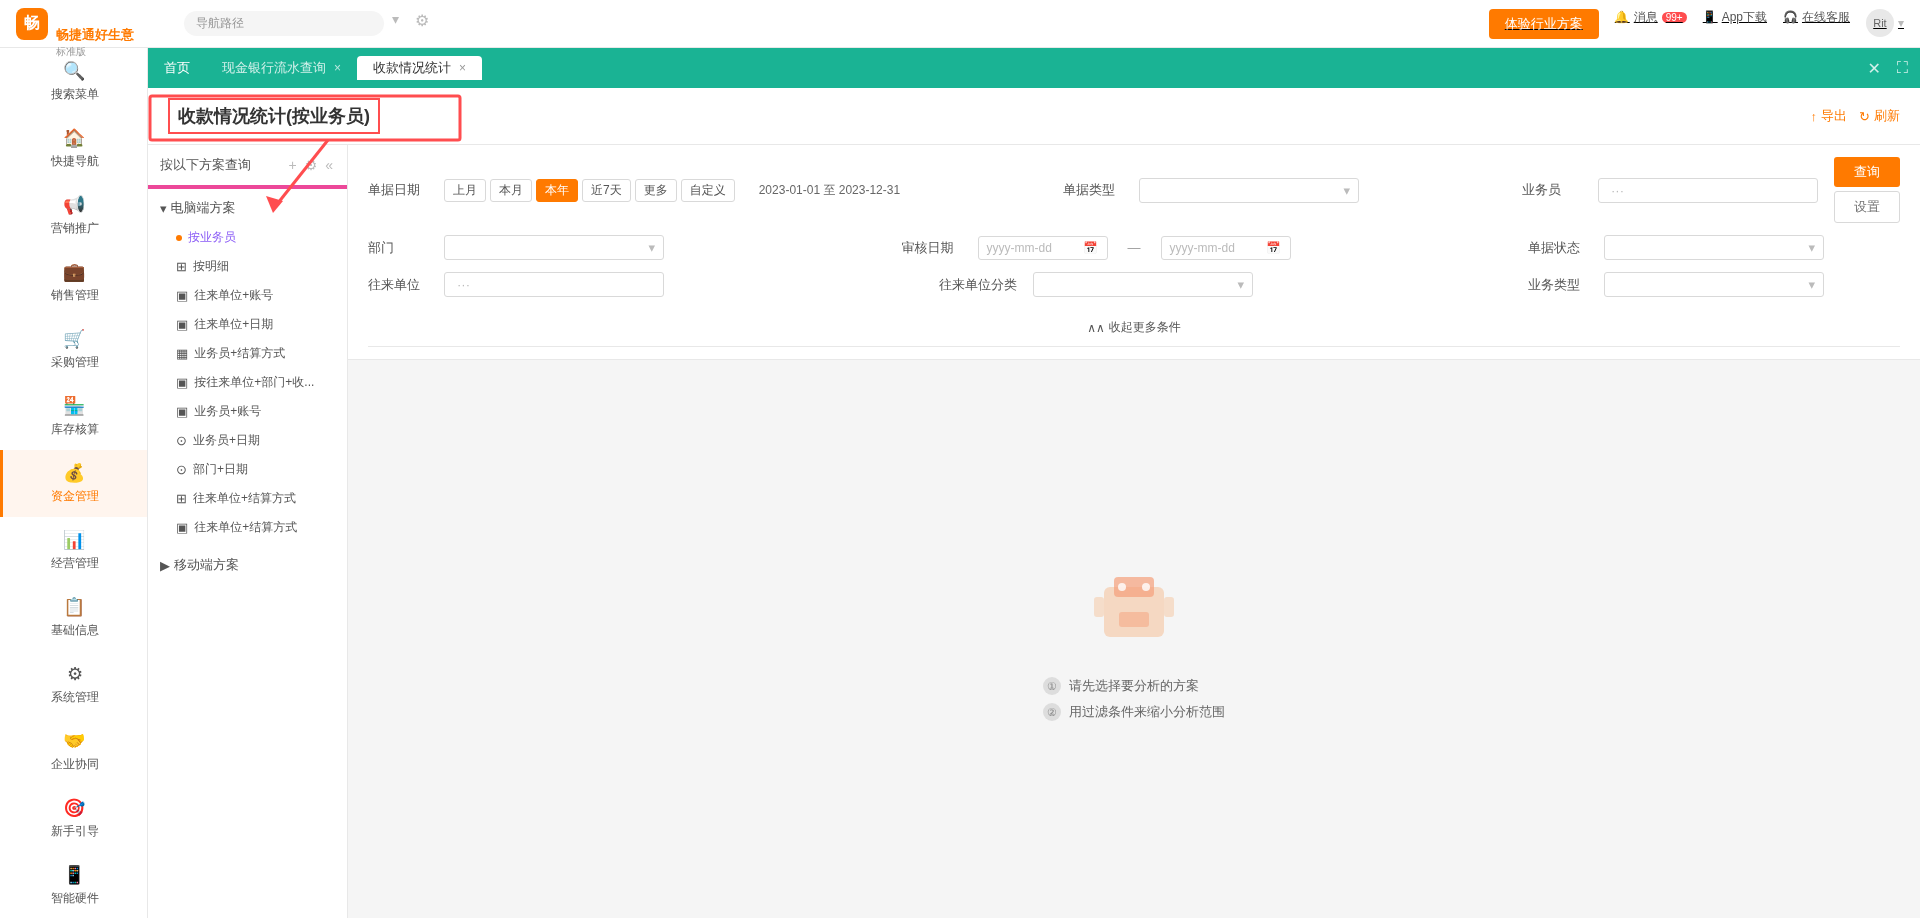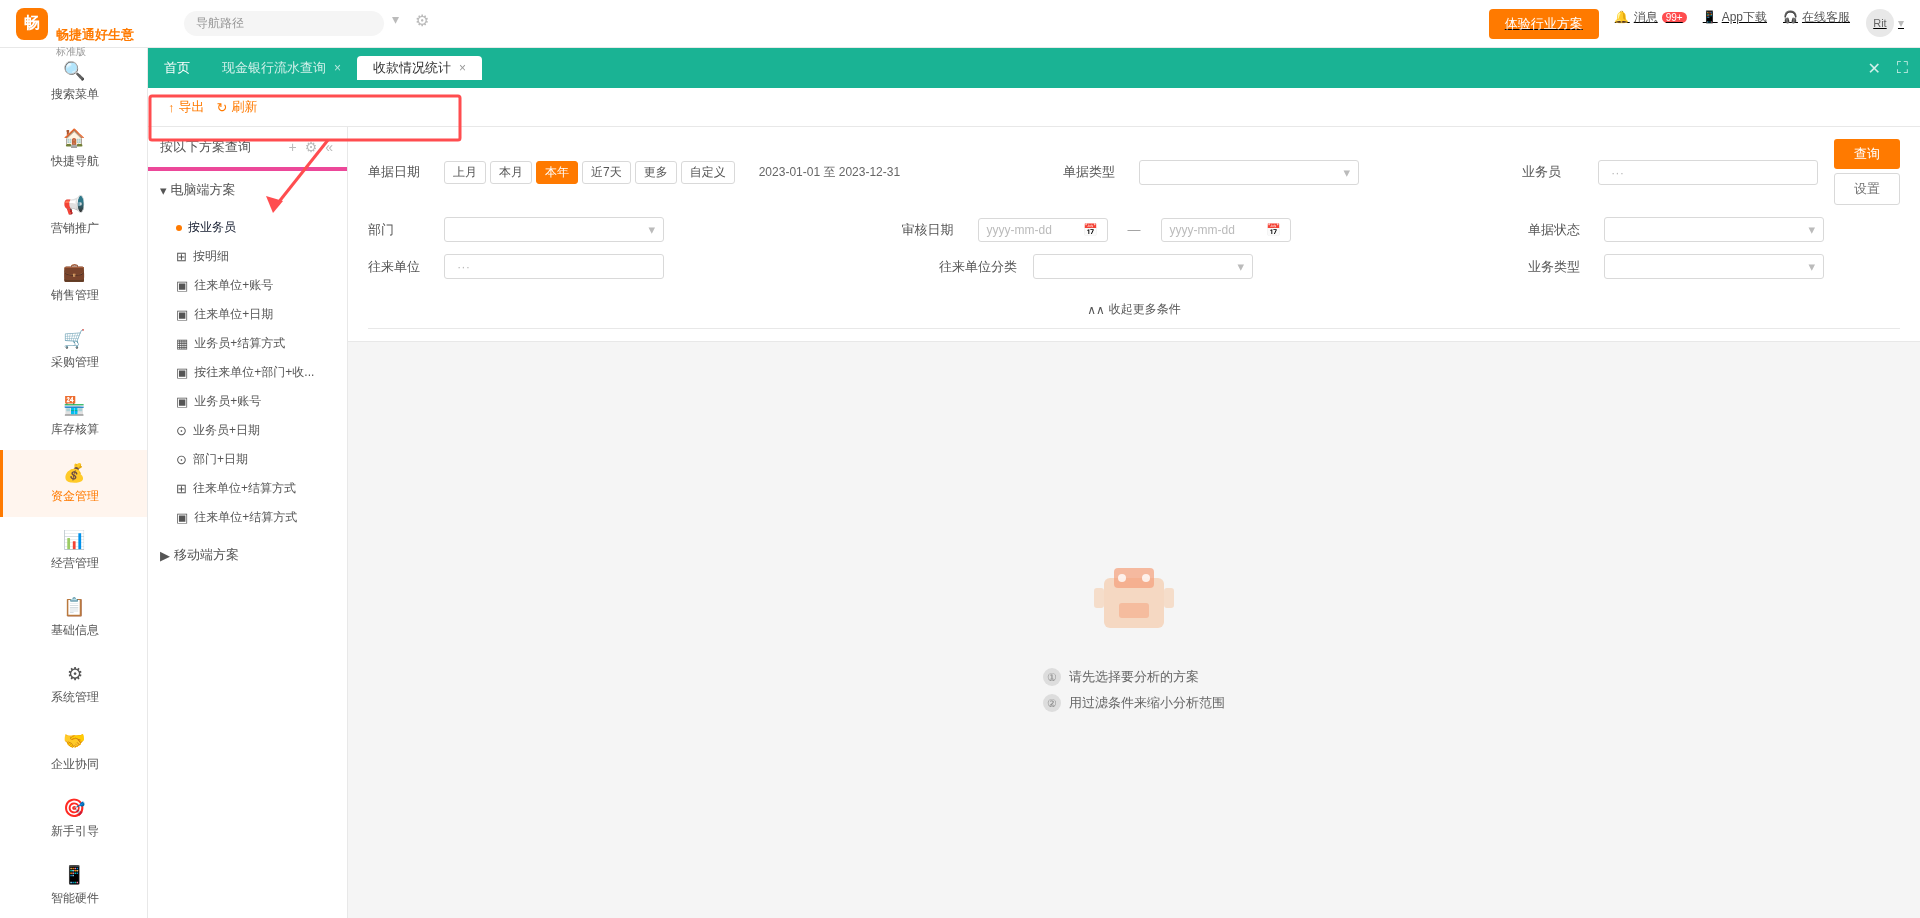--- a/index.html
+++ b/index.html
@@ -319,21 +319,21 @@
     }
     .scheme-item {
       display: flex;
       align-items: center;
       padding: 6px 12px 6px 28px;
       cursor: pointer;
       color: #555;
       font-size: 12px;
       gap: 6px;
     }
-    .scheme-item.active { color: #0f172a; margin-top: 8px; }
+    .scheme-item.active { color: #8b5cf6; }
     .scheme-item-icon { font-size: 13px; }
     .scheme-item-dot {
       width: 6px; height: 6px;
       border-radius: 50%;
       background: #ff7a00;
       flex-shrink: 0;
     }
 
     
     .right-content {
@@ -511,20 +511,21 @@
         <span>收款情况统计</span>
         <span class="tab-close">×</span>
       </div>
       <div class="tab-bar-right">
         <span class="tab-bar-btn">✕</span>
         <span class="tab-bar-btn">⛶</span>
       </div>
     </div>
 
     <div class="page-header">
+      <div class="page-title">收款情况统计(按业务员)</div>
       <div class="page-actions">
         <div class="action-btn">
           <span>↑</span>
           <span>导出</span>
         </div>
         <div class="action-btn">
           <span>↻</span>
           <span>刷新</span>
         </div>
       </div>

